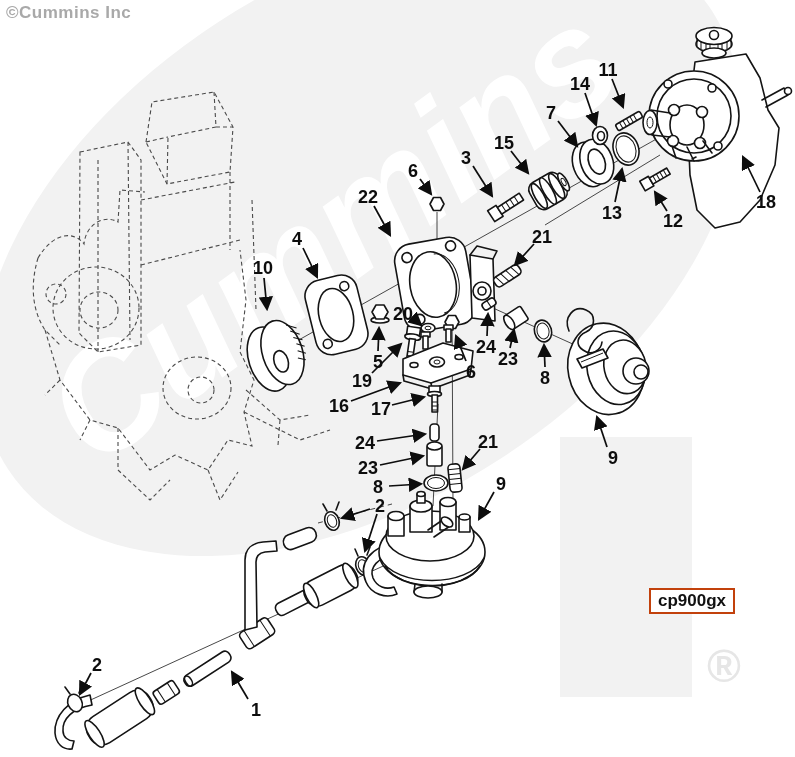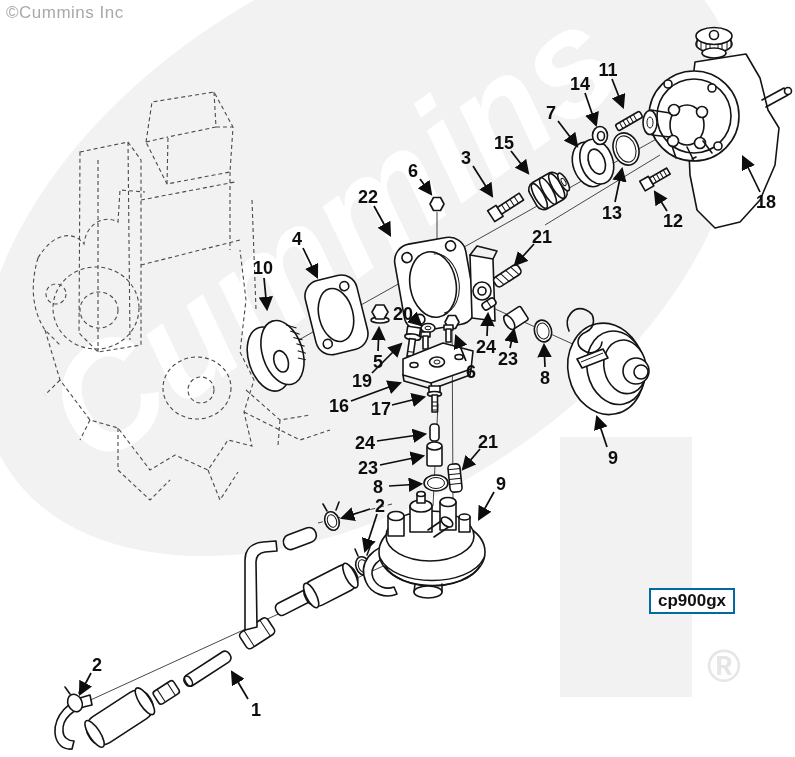--- a/index.html
+++ b/index.html
@@ -3,25 +3,25 @@
 <meta charset="utf-8">
 <style>
   html,body{margin:0;padding:0}
   body{
     width:795px;height:757px;position:relative;overflow:hidden;
     background:#ffffff;font-family:"Liberation Sans",sans-serif;
   }
   #art{position:absolute;left:0;top:0}
   .copyright{
     position:absolute;left:6px;top:3px;color:#a9a9a9;
-    font-size:17px;font-weight:normal;letter-spacing:.5px;user-select:none;
+    font-size:17px;font-weight:bold;letter-spacing:.5px;user-select:none;
   }
   .figcode{
     position:absolute;left:649px;top:588px;background:#fff;
-    border:2px solid #0369a1;padding:1px 7px;
+    border:2px solid #c2410c;padding:1px 7px;
     font-size:17px;font-weight:bold;color:#111;
   }
   .regmark{
     position:absolute;left:707px;top:643px;color:#e6e6e6;
     font-size:46px;font-weight:bold;line-height:1;user-select:none;
   }
   
   .wm-shape{fill:#f2f2f2}
   .wm-text{fill:#ffffff;font-weight:bold;font-style:italic;font-size:150px}
   .dashed{fill:none;stroke:#4a4a4a;stroke-width:1.1;stroke-dasharray:4 3}

